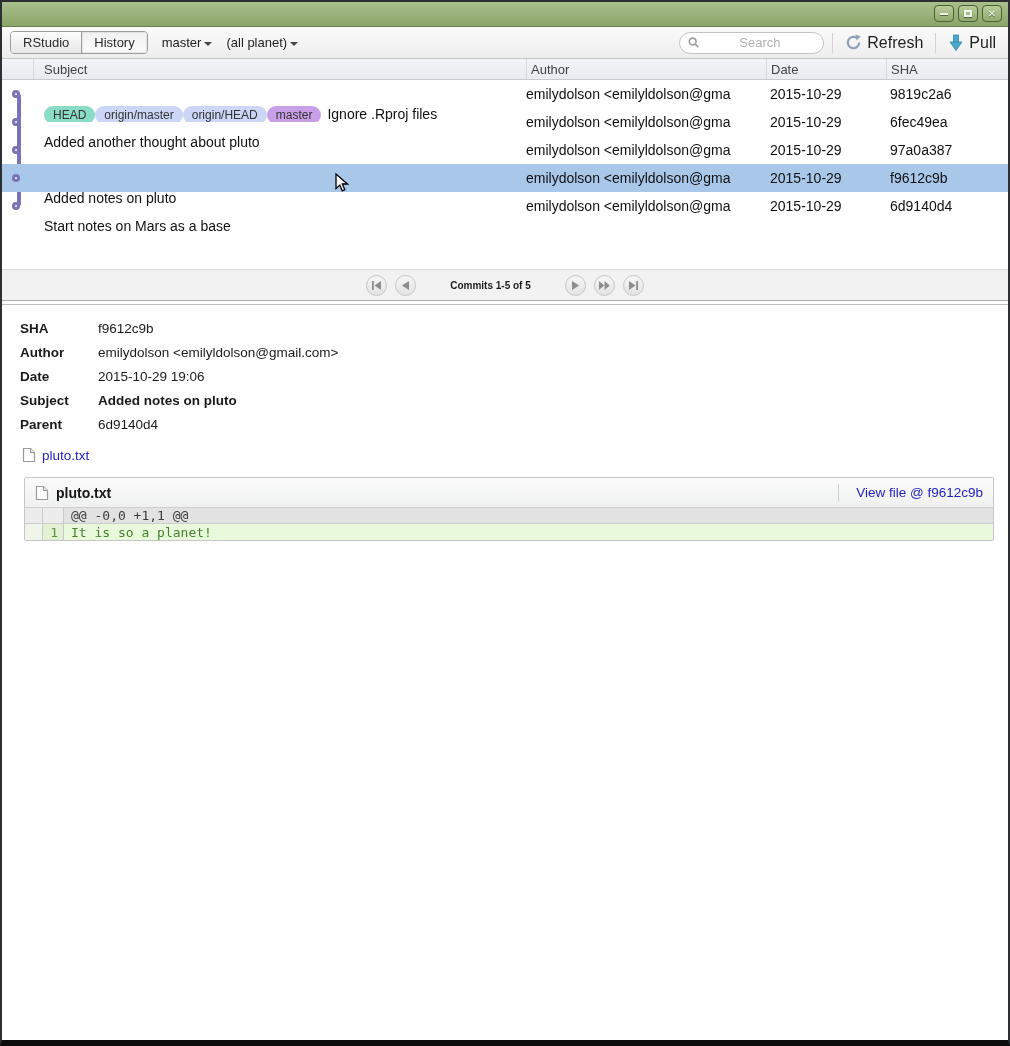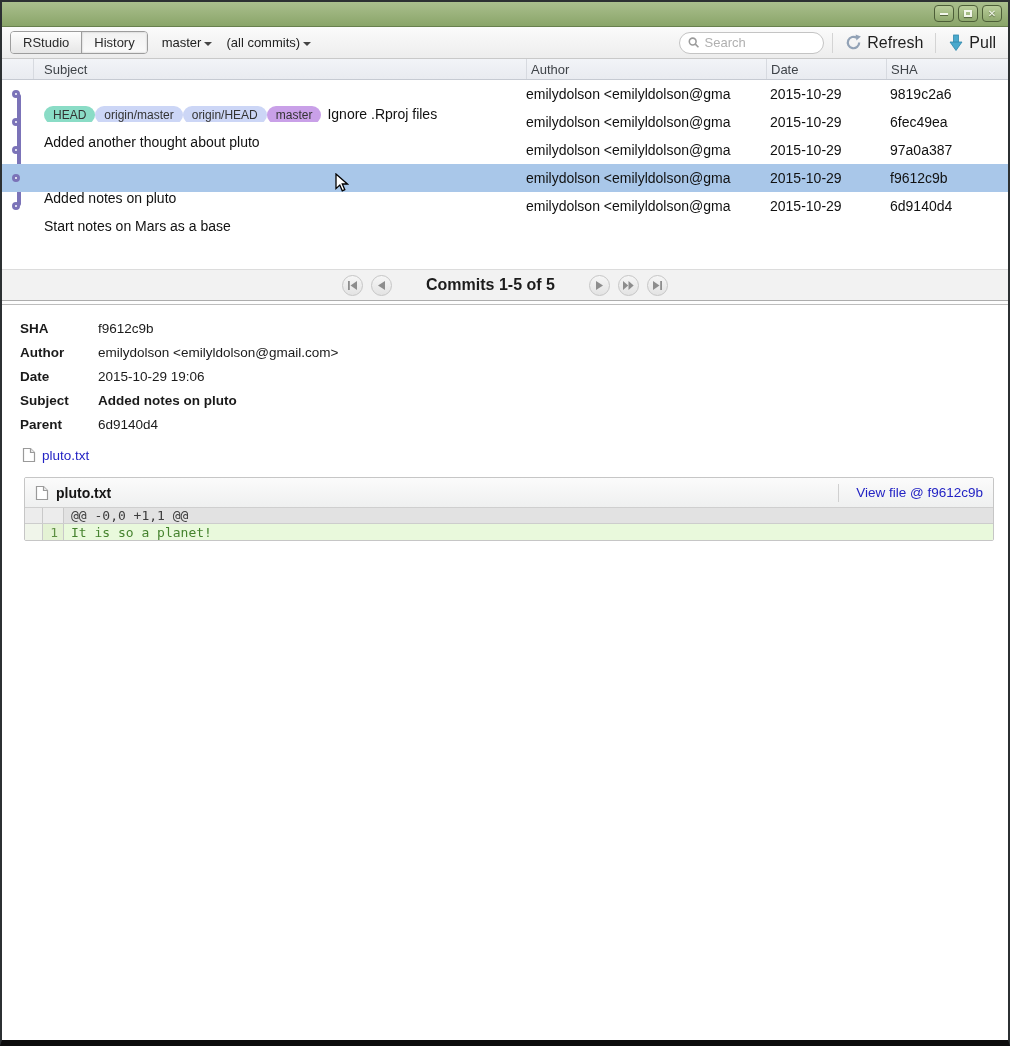--- a/index.html
+++ b/index.html
@@ -52,21 +52,21 @@
   .seg-btn.active { background:linear-gradient(#f2f2f2,#fafafa); box-shadow:inset 0 0 2px #bbb; }
   .dropdown { margin-left:14px; font-size:13px; color:#222; display:flex; align-items:center; gap:3px; cursor:default; }
   .caret { width:0; height:0; border-left:4px solid transparent; border-right:4px solid transparent; border-top:4px solid #444; margin-top:2px; }
   .toolbar-right { margin-left:auto; display:flex; align-items:center; }
   .searchbox {
     width:145px; height:22px; border:1px solid #c4c4c4; border-radius:11px;
     background:#fff; display:flex; align-items:center; padding:0 8px; gap:5px;
   }
   .searchbox input {
     border:none; outline:none; width:100%; font-size:13px; color:#444;
-    font-family:"Liberation Sans",sans-serif; background:transparent;
+    font-family:"Liberation Sans",sans-serif; background:transparent;text-align:center;
   }
   .searchbox input::placeholder { color:#b0b0b0; }
   .tb-sep { width:1px; height:20px; background:#d4d4d4; margin:0 8px; }
   .tool-btn { display:flex; align-items:center; gap:5px; font-size:16px; color:#1f1f1f; cursor:default; padding:2px 4px; }
 
   
   .table-header {
     height:21px; flex:0 0 21px; display:flex; align-items:center;
     background:linear-gradient(#f2f4f8,#e9ebf0);
     border-bottom:1px solid #c6cad2;
@@ -94,21 +94,21 @@
   
   .pagination {
     height:31px; flex:0 0 31px; background:#f2f2f2; border-top:1px solid #dcdcdc;
     display:flex; align-items:center; justify-content:center; gap:8px;
   }
   .pg-btn {
     width:21px; height:21px; border-radius:50%;
     border:1px solid #c6c6c6; background:linear-gradient(#f6f6f6,#e3e3e3);
     display:flex; align-items:center; justify-content:center; cursor:default;
   }
-  .pg-label { font-size:16px; font-weight:bold; color:#1c1c1c; margin:0 26px; }
+  .pg-label { font-size:10px; font-weight:bold; color:#1c1c1c; margin:0 26px; }
   .split { height:5px; flex:0 0 5px; background:#fdfdfd; border-top:1px solid #adadad; border-bottom:1px solid #bdbdbd; }
 
   
   .details { flex:1; background:#fff; padding:12px 14px 0 18px; overflow:hidden; }
   .drow { display:flex; line-height:24px; font-size:13.5px; color:#1a1a1a; }
   .dlabel { width:78px; font-weight:bold; }
   .dvalue.bold { font-weight:bold; }
 
   .file-link-row { margin:10px 0 0 2px; display:flex; align-items:center; gap:6px; }
   a.blue-link { color:#2323c4; font-size:13.5px; text-decoration:none; cursor:pointer; }
@@ -157,21 +157,21 @@
   <div class="toolbar">
     <div class="seg-group">
       <div class="seg-btn first">RStudio</div>
       <div class="seg-btn active">History</div>
     </div>
     <div class="dropdown">
       <span>master</span>
       <span class="caret"></span>
     </div>
     <div class="dropdown">
-      <span>(all commits)</span>
+      <span>(all planet)</span>
       <span class="caret"></span>
     </div>
     <div class="toolbar-right">
       <div class="searchbox">
         <svg width="13" height="13" viewBox="0 0 13 13">
           <circle cx="5.4" cy="5.4" r="3.9" fill="none" stroke="#9a9a9a" stroke-width="1.8"></circle>
           <line x1="8.4" y1="8.4" x2="12" y2="12" stroke="#9a9a9a" stroke-width="1.8"></line>
         </svg>
         <input type="text" placeholder="Search" style="">
       </div>

